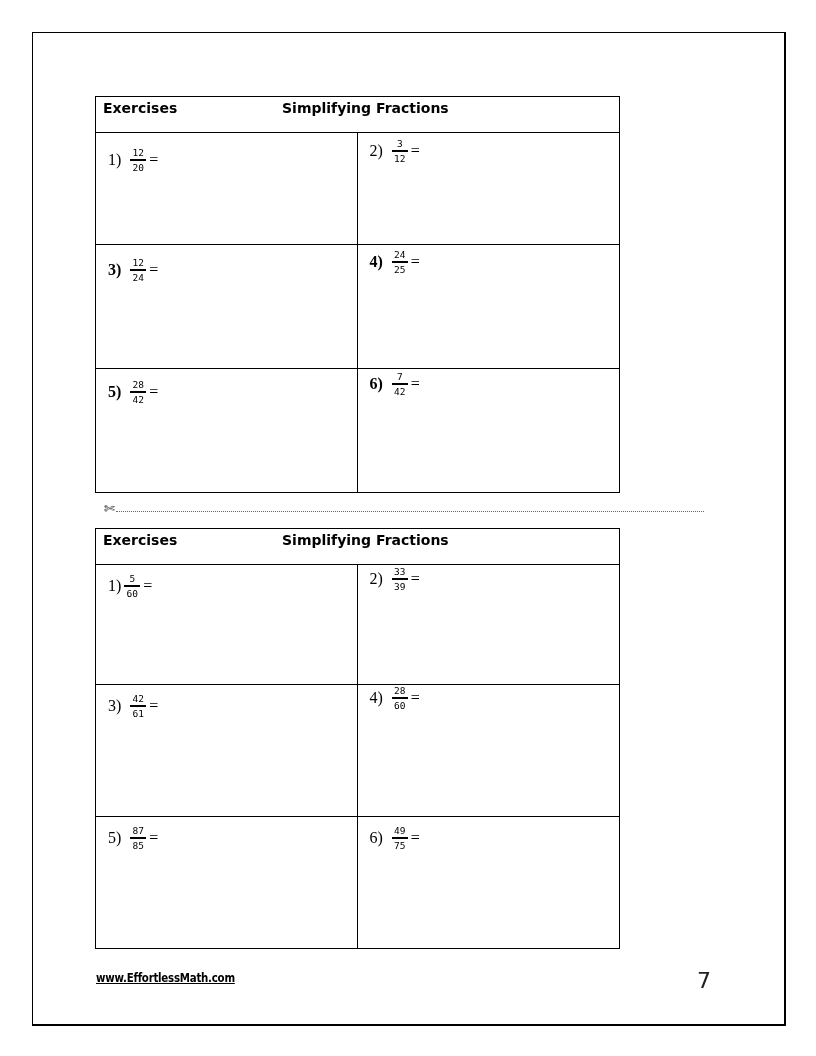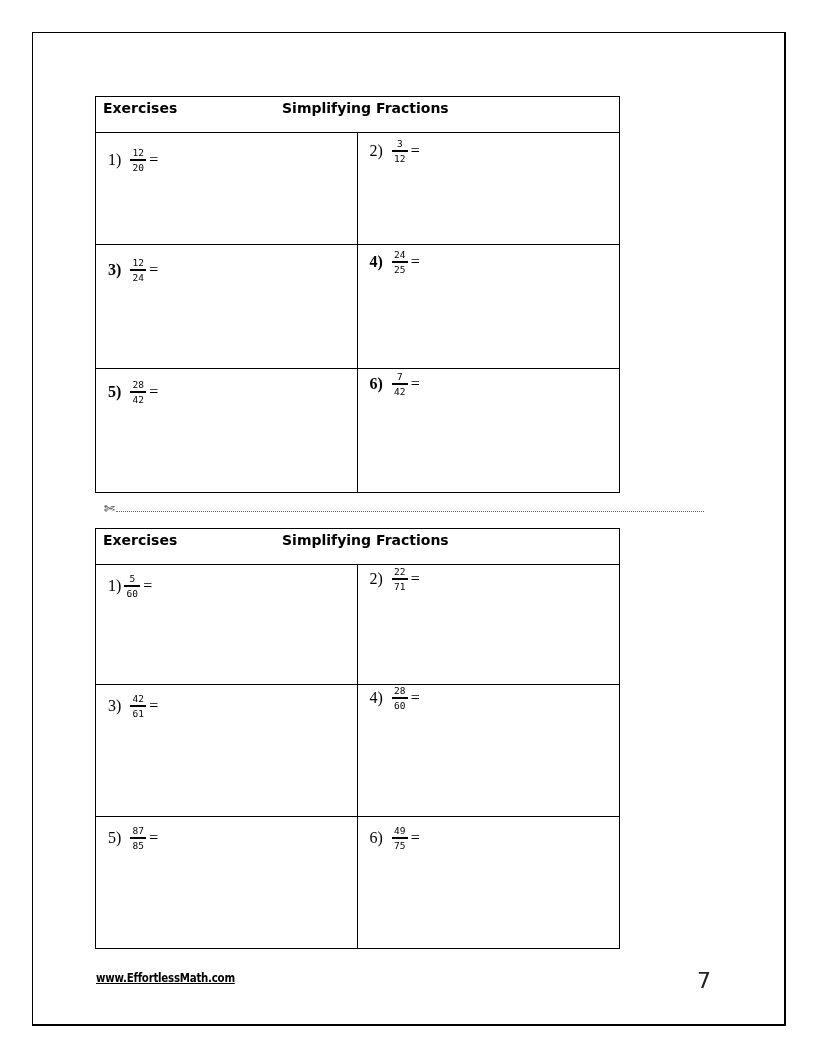--- a/index.html
+++ b/index.html
@@ -128,23 +128,23 @@
             <span class="bar"></span>
             <span class="n">60</span>
           </span>
           <span class="eq">=</span>
         </div>
     </div>
     <div class="cell">
       <div class="prob" style="top:1px;">
           <span class="num">2)</span>
           <span class="frac">
-            <span class="n">22</span>
+            <span class="n">33</span>
             <span class="bar"></span>
-            <span class="n">71</span>
+            <span class="n">39</span>
           </span>
           <span class="eq">=</span>
         </div>
     </div>
   </div>
   <div class="ex-row" style="height:132px;">
     <div class="cell left">
       <div class="prob" style="top:8px;">
           <span class="num">3)</span>
           <span class="frac">

